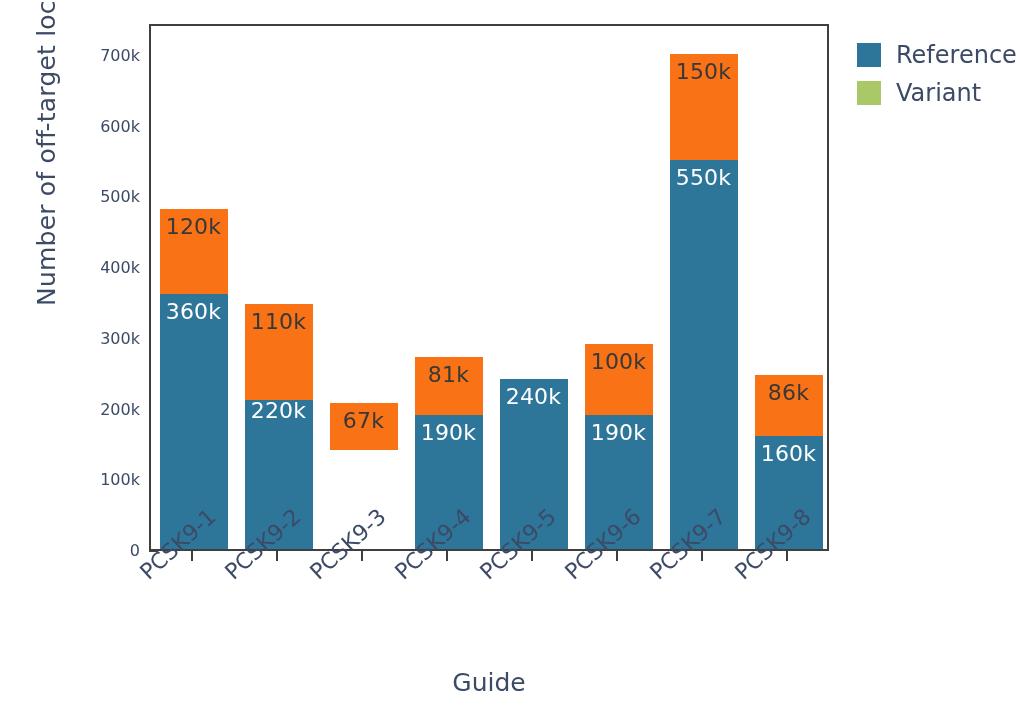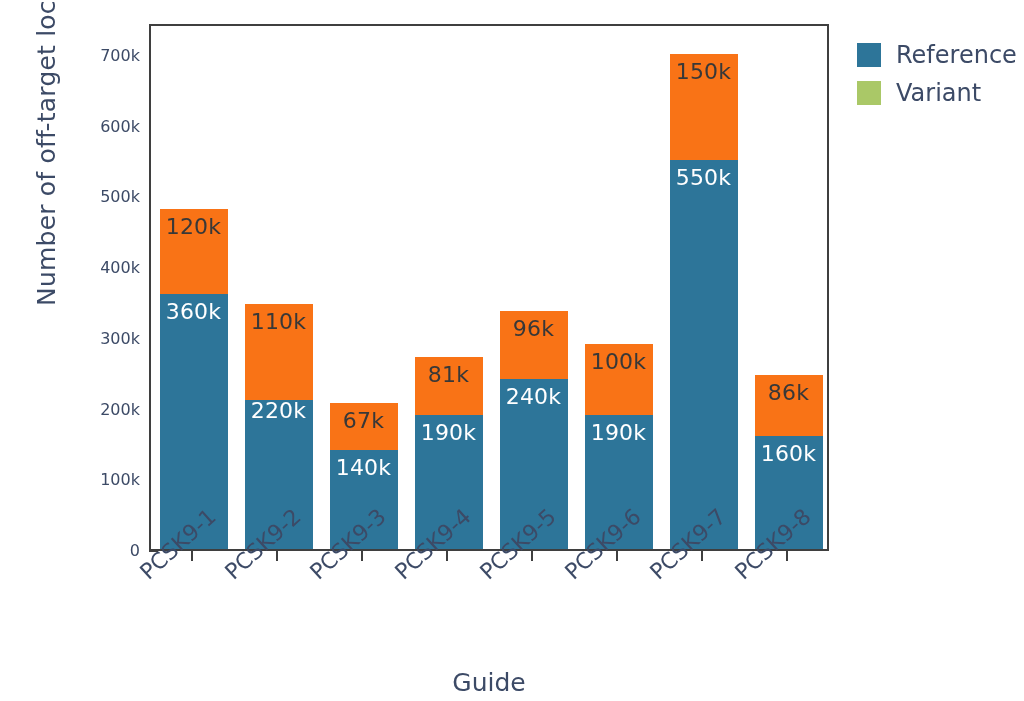--- a/index.html
+++ b/index.html
@@ -210,41 +210,35 @@
         </div>
         <div class="bar-group" style="left: 93.5px; width: 68px; height: 527px;">
           <div class="bar-seg reference" style="bottom: 0px; height: 155.624px; margin-top: 30px;">
             <span class="seg-label">220k</span>
           </div>
           <div class="bar-seg variant" style="bottom: 149px; height: 96px;">
             <span class="seg-label">110k</span>
           </div>
         </div>
         <div class="bar-group" style="left: 178.5px; width: 68px; height: 527px;">
-          <div class="bar-seg reference" style="bottom: 0px; height: 99.0336px;">
-            <span class="seg-label">140k</span>
-          </div>
           <div class="bar-seg variant" style="bottom: 99.0336px; height: 47.3946px;">
             <span class="seg-label">67k</span>
           </div>
         </div>
         <div class="bar-group" style="left: 263.5px; width: 68px; height: 527px;">
           <div class="bar-seg reference" style="bottom: 0px; height: 134.403px;">
             <span class="seg-label">190k</span>
           </div>
           <div class="bar-seg variant" style="bottom: 134.403px; height: 57.298px;">
             <span class="seg-label">81k</span>
           </div>
         </div>
         <div class="bar-group" style="left: 348.5px; width: 68px; height: 527px;">
           <div class="bar-seg reference" style="bottom: 0px; height: 169.772px;">
             <span class="seg-label">240k</span>
-          </div>
-          <div class="bar-seg variant" style="bottom: 169.772px; height: 67.9087px;">
-            <span class="seg-label">96k</span>
           </div>
         </div>
         <div class="bar-group" style="left: 433.5px; width: 68px; height: 527px;">
           <div class="bar-seg reference" style="bottom: 0px; height: 134.403px;">
             <span class="seg-label">190k</span>
           </div>
           <div class="bar-seg variant" style="bottom: 134.403px; height: 70.7383px;">
             <span class="seg-label">100k</span>
           </div>
         </div>

